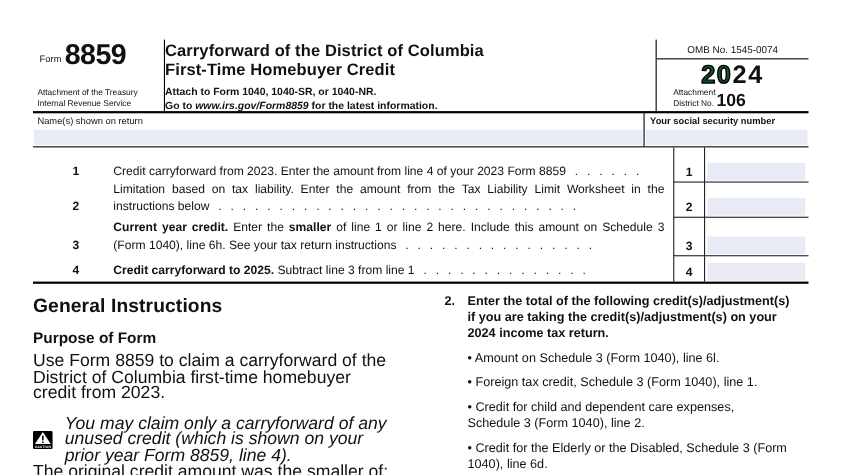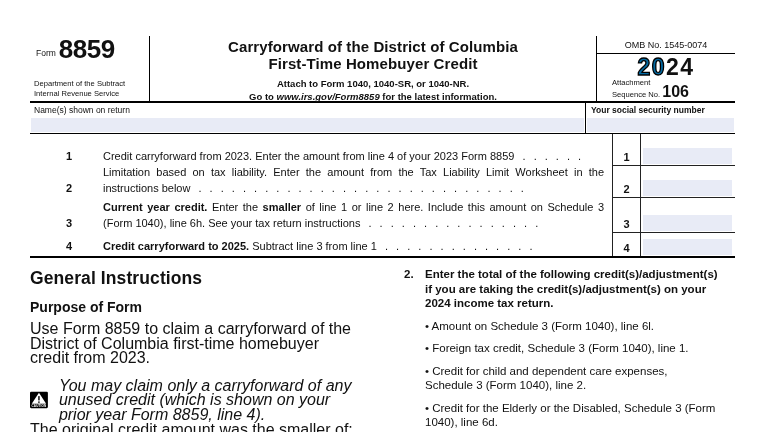--- a/index.html
+++ b/index.html
@@ -7,29 +7,29 @@
   body { font-family:"Liberation Sans","DejaVu Sans",sans-serif; color:#111; }
   .page { width:768px; height:432px; padding:36px 33px 0 30px; overflow:hidden; }
 
   
   .hdr { display:flex; height:67px; border-bottom:2.5px solid #000; }
   .hdr-left { width:120px; border-right:1.5px solid #000; display:flex; flex-direction:column; justify-content:space-between; padding:1px 6px 3px 4px; }
   .form-no { display:flex; align-items:flex-end; }
   .form-word { font-size:8.5px; margin:0 3px 3px 2px; }
   .form-num { font-size:26px; font-weight:700; letter-spacing:-.5px; line-height:24px; }
   .agency { font-size:7.6px; line-height:9.5px; }
-  .hdr-center { flex:1; border-right:1.5px solid #000; text-align:center; padding-top:3px; }
+  .hdr-center { flex:1; border-right:1.5px solid #000; text-align:left; padding-top:3px; }
   .title { font-size:15px; font-weight:700; line-height:16.5px; letter-spacing:.1px; }
   .attach { font-size:9.5px; font-weight:700; margin-top:6px; }
   .goto { font-size:9.5px; font-weight:700; margin-top:2px; }
   .goto .url { font-style:italic; }
   .hdr-right { width:138px; display:flex; flex-direction:column; }
   .omb { font-size:9px; text-align:center; padding:4px 0 3px; border-bottom:1.3px solid #000; }
   .year { text-align:center; font-size:23px; font-weight:800; letter-spacing:1.5px; line-height:24px; padding-top:1px; }
-  .y-out { color:#0369a1;margin-top:47px; -webkit-text-stroke:1.3px #000; }
+  .y-out { color:#14532d;margin-top:47px; -webkit-text-stroke:1.3px #000; }
   .attach-seq { margin-top:auto; padding:0 0 2px 15px; font-size:7.6px; line-height:8.6px; }
   .seq-num { font-size:16px; font-weight:700; }
 
   
   .name-row { display:flex; height:31px; border-bottom:1.5px solid #000; }
   .name-cell { flex:1; position:relative; font-size:8.5px; padding:2px 0 0 4px; }
   .ssn-cell { width:150px; border-left:1.5px solid #000; position:relative; font-size:8.5px; font-weight:700; padding:2px 0 0 5px; }
   .fill-shade { position:absolute; left:1px; right:1px; bottom:1px; height:14px; }
 
   
@@ -65,36 +65,36 @@
 
 <div class="page">
 
   <div class="hdr">
     <div class="hdr-left">
       <div class="form-no">
         <span class="form-word">Form</span>
         <span class="form-num">8859</span>
       </div>
       <div class="agency">
-        <div>Department of the Subtract</div>
+        <div>Attachment of the Treasury</div>
         <div>Internal Revenue Service</div>
       </div>
     </div>
     <div class="hdr-center">
       <div class="title">Carryforward of the District of Columbia</div>
       <div class="title">First-Time Homebuyer Credit</div>
       <div class="attach">Attach to Form 1040, 1040-SR, or 1040-NR.</div>
       <div class="goto"><span>Go to </span><span class="url">www.irs.gov/Form8859</span><span> for the latest information.</span></div>
     </div>
     <div class="hdr-right">
       <div class="omb">OMB No. 1545-0074</div>
       <div class="year"><span class="y-out">20</span><span>24</span></div>
       <div class="attach-seq">
         <div>Attachment</div>
-        <div><span>Sequence No. </span><span class="seq-num">106</span></div>
+        <div><span>District No. </span><span class="seq-num">106</span></div>
       </div>
     </div>
   </div>
 
   <div class="name-row">
     <div class="name-cell">
       <span>Name(s) shown on return</span>
       <div class="fill-shade shadebg" style="background: rgb(232, 235, 246);"></div>
     </div>
     <div class="ssn-cell">

